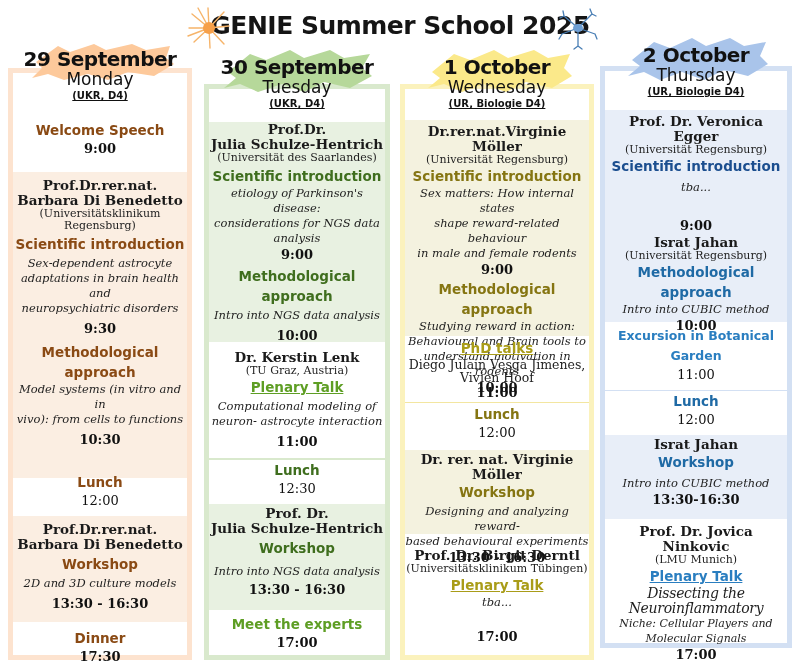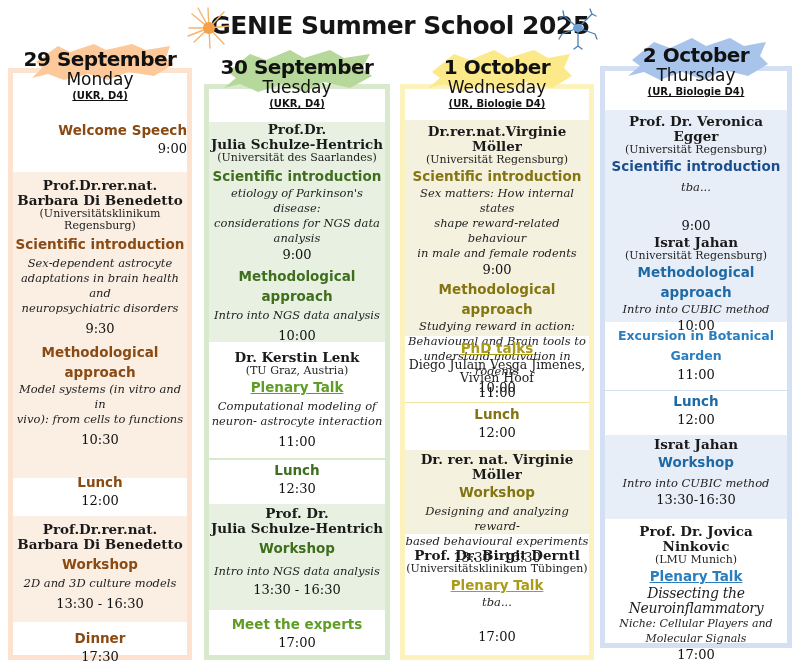--- a/index.html
+++ b/index.html
@@ -24,21 +24,21 @@
   .shaded-orange { background: #fbeee2; }
   .shaded-green { background: #e8f1e1; }
   .shaded-yellow { background: #f4f2df; }
   .shaded-blue { background: #e8eef8; }
 
   .sp { font-family: "DejaVu Serif", serif; font-weight: bold; font-size: 13.5px; line-height: 15px; color: #1a1a1a; }
   .aff { font-family: "DejaVu Serif", serif; font-size: 11px; line-height: 12px; color: #222; }
   .lbl { font-family: "DejaVu Sans", sans-serif; font-weight: bold; font-size: 13.5px; line-height: 20px; }
   .lbl-u { text-decoration: underline; cursor: pointer; }
   .desc { font-family: "DejaVu Serif", serif; font-style: italic; font-size: 11.5px; line-height: 15px; color: #1e1e1e; }
-  .tm { font-family: "DejaVu Serif", serif; font-weight: normal; font-size: 13px; line-height: 18px; color: #111; }
+  .tm { font-family: "DejaVu Serif", serif; font-weight: bold; font-size: 13px; line-height: 18px; color: #111; }
   .tm-n { font-family: "DejaVu Serif", serif; font-size: 13px; line-height: 18px; color: #111; }
 
   .c-orange { color: #8a4a14; }
   .c-green { color: #3f6e1e; }
   .c-green-l { color: #5e9e24; }
   .c-yellow { color: #857512; }
   .c-yellow-l { color: #a99c18; }
   .c-blue { color: #1b4e8f; }
   .c-blue-l { color: #2a7ec0; }
   .c-blue-m { color: #1f6aa5; }
@@ -67,21 +67,21 @@
   <svg class="brush" style="left:20px; top:2px;" width="150" height="40" viewBox="0 0 150 40">
     <path d="M8 20 L30 4 L42 10 L66 2 L78 8 L104 2 L118 8 L142 4 L138 16 L146 22 L126 34 L100 30 L80 38 L60 32 L36 38 L20 32 L4 36 L14 26 Z" fill="#fdc99b"></path>
   </svg>
   <div class="col-box" style="left:0; top:28px; width:184px; height:592px; border-color:#fde3cf;"></div>
   <div class="header" style="left:0; top:8px; width:184px;">
     <div class="h-date">29 September</div>
     <div class="h-day">Monday</div>
     <div class="h-loc">(UKR, D4)</div>
   </div>
   <div class="col" style="left:5px; top:70px; width:174px; height:545px;">
-    <div class="block" style="top:10px; height:50px;text-align:right;">
+    <div class="block" style="top:10px; height:50px;">
       <div class="lbl c-orange">Welcome Speech</div>
       <div class="tm">9:00</div>
     </div>
     <div class="block shaded-orange" style="top:62px; height:306px; padding-top:6px;">
       <div class="sp">Prof.Dr.rer.nat.</div>
       <div class="sp">Barbara Di Benedetto</div>
       <div class="aff">(Universitätsklinikum</div>
       <div class="aff">Regensburg)</div>
       <div class="lbl c-orange" style="margin-top:2px;">Scientific introduction</div>
       <div class="desc" style="margin-top:2px;">Sex-dependent astrocyte</div>

